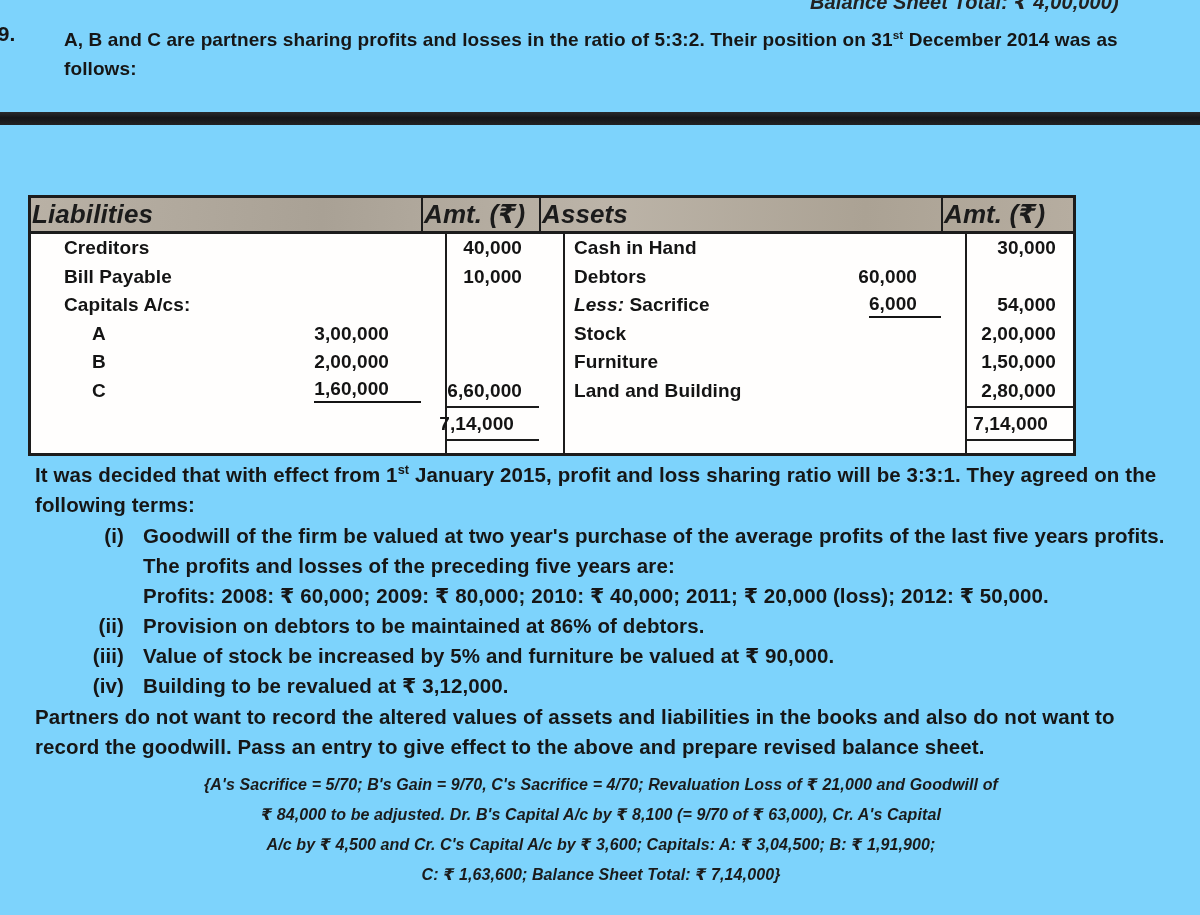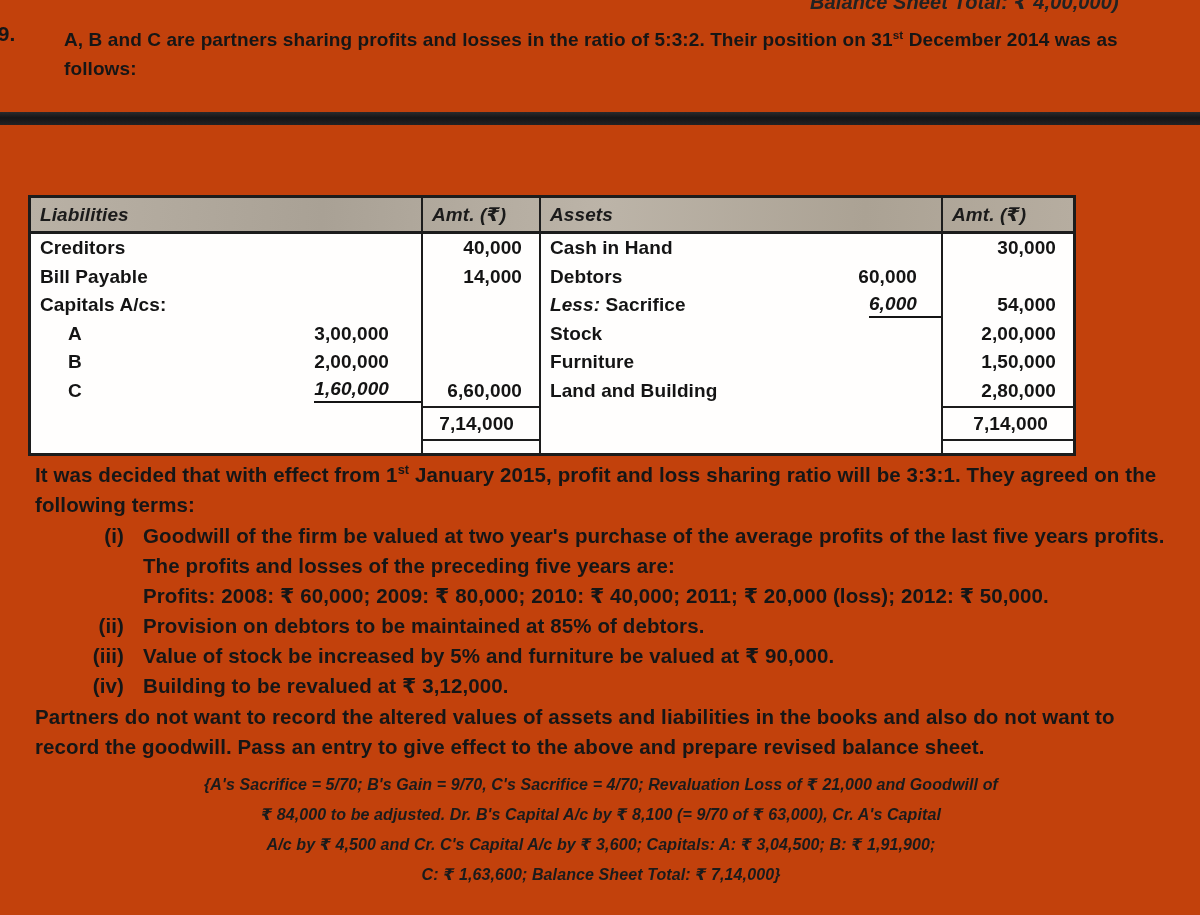--- a/index.html
+++ b/index.html
@@ -1,18 +1,18 @@
 <!DOCTYPE html>
 <html><head>
 <meta charset="utf-8">
 <style>
   html,body{margin:0;padding:0;background:#e8e8e8;}
   #page{
     position:relative; width:1200px; height:915px; overflow:hidden;
-    background:#c2410c; color:#161616;
+    background:#7dd3fc; color:#161616;
     font-family:"Liberation Sans","DejaVu Sans",sans-serif;
     font-weight:700; letter-spacing:0.1px;
   }
   
   .prev-tail{
     position:absolute; top:-10px; left:810px; white-space:nowrap;
     font-style:italic; font-size:20px; font-weight:700; color:#222;
   }
   
   .q-num{
@@ -33,37 +33,37 @@
     position:absolute; top:195px; left:28px; width:1042px;
     border:3px solid #1c1c1c; background:#fffefd;
     font-size:19px; font-weight:700; color:#141414;
   }
   .bs-head{
     display:grid; grid-template-columns:390px 118px 402px 1fr;
     height:33px; border-bottom:3px solid #1c1c1c;
     background:linear-gradient(93deg,#b9b1a5 0%,#a9a195 28%,#bcb4a8 55%,#aba294 80%,#b6ada0 100%);
   }
   .bs-head .hcell{
-    display:flex; align-items:center; padding-left:9px;
-    font-style:italic; font-size:19px; font-weight:700; color:#1b1b1b;
+    display:flex; align-items:center; padding-left:1px;
+    font-style:italic; font-size:26px; font-weight:700; color:#1b1b1b;
   }
   .bs-head .hcell + .hcell{border-left:2.5px solid #1c1c1c;}
   .bs-body{
     display:grid; grid-template-columns:390px 118px 402px 1fr; height:219px;
   }
-  .bcol{height:100%;}
+  .bcol{height:100%;margin-left:24px;}
   .bcol + .bcol{border-left:2.5px solid #1c1c1c;}
   .trow{
     height:28.5px; display:flex; align-items:center; padding:0 0 0 9px;
   }
   .trow .tlabel{flex:1;}
   .trow .tlabel.ind{padding-left:28px;}
   .trow .tsub{text-align:right; padding-right:32px;}
   .acol .trow .tsub{padding-right:24px;}
-  .u{border-bottom:2.5px solid #141414; padding-bottom:1px;font-style:italic;}
+  .u{border-bottom:2.5px solid #141414; padding-bottom:1px;}
   .amtrow{
     height:28.5px; display:flex; align-items:center; justify-content:flex-end;
     padding-right:17px;
   }
   .totalbox{
     margin-top:1px; height:31px; border-top:2.5px solid #1c1c1c; border-bottom:2.5px solid #1c1c1c;
     display:flex; align-items:center; justify-content:flex-end; padding-right:25px;
   }
   .it{font-style:italic;}
   
@@ -128,21 +128,21 @@
           <span class="tsub">2,00,000</span>
         </div>
         <div class="trow">
           <span class="tlabel ind">C</span>
           <span class="tsub u">1,60,000</span>
         </div>
       </div>
 
       <div class="bcol">
         <div class="amtrow">40,000</div>
-        <div class="amtrow">14,000</div>
+        <div class="amtrow">10,000</div>
         <div class="amtrow"></div>
         <div class="amtrow"></div>
         <div class="amtrow"></div>
         <div class="amtrow">6,60,000</div>
         <div class="totalbox">7,14,000</div>
       </div>
 
       <div class="bcol acol">
         <div class="trow">
           <span class="tlabel">Cash in Hand</span>
@@ -191,21 +191,21 @@
     <div class="list">
       <div class="litem">
         <div class="lmarker">(i)</div>
         <div class="lbody">
           <div>Goodwill of the firm be valued at two year's purchase of the average profits of the last five years profits. The profits and losses of the preceding five years are:</div>
           <div>Profits: 2008: ₹ 60,000; 2009: ₹ 80,000; 2010: ₹ 40,000; 2011; ₹ 20,000 (loss); 2012: ₹ 50,000.</div>
         </div>
       </div>
       <div class="litem">
         <div class="lmarker">(ii)</div>
-        <div class="lbody">Provision on debtors to be maintained at 85% of debtors.</div>
+        <div class="lbody">Provision on debtors to be maintained at 86% of debtors.</div>
       </div>
       <div class="litem">
         <div class="lmarker">(iii)</div>
         <div class="lbody">Value of stock be increased by 5% and furniture be valued at ₹ 90,000.</div>
       </div>
       <div class="litem">
         <div class="lmarker">(iv)</div>
         <div class="lbody">Building to be revalued at ₹ 3,12,000.</div>
       </div>
     </div>

